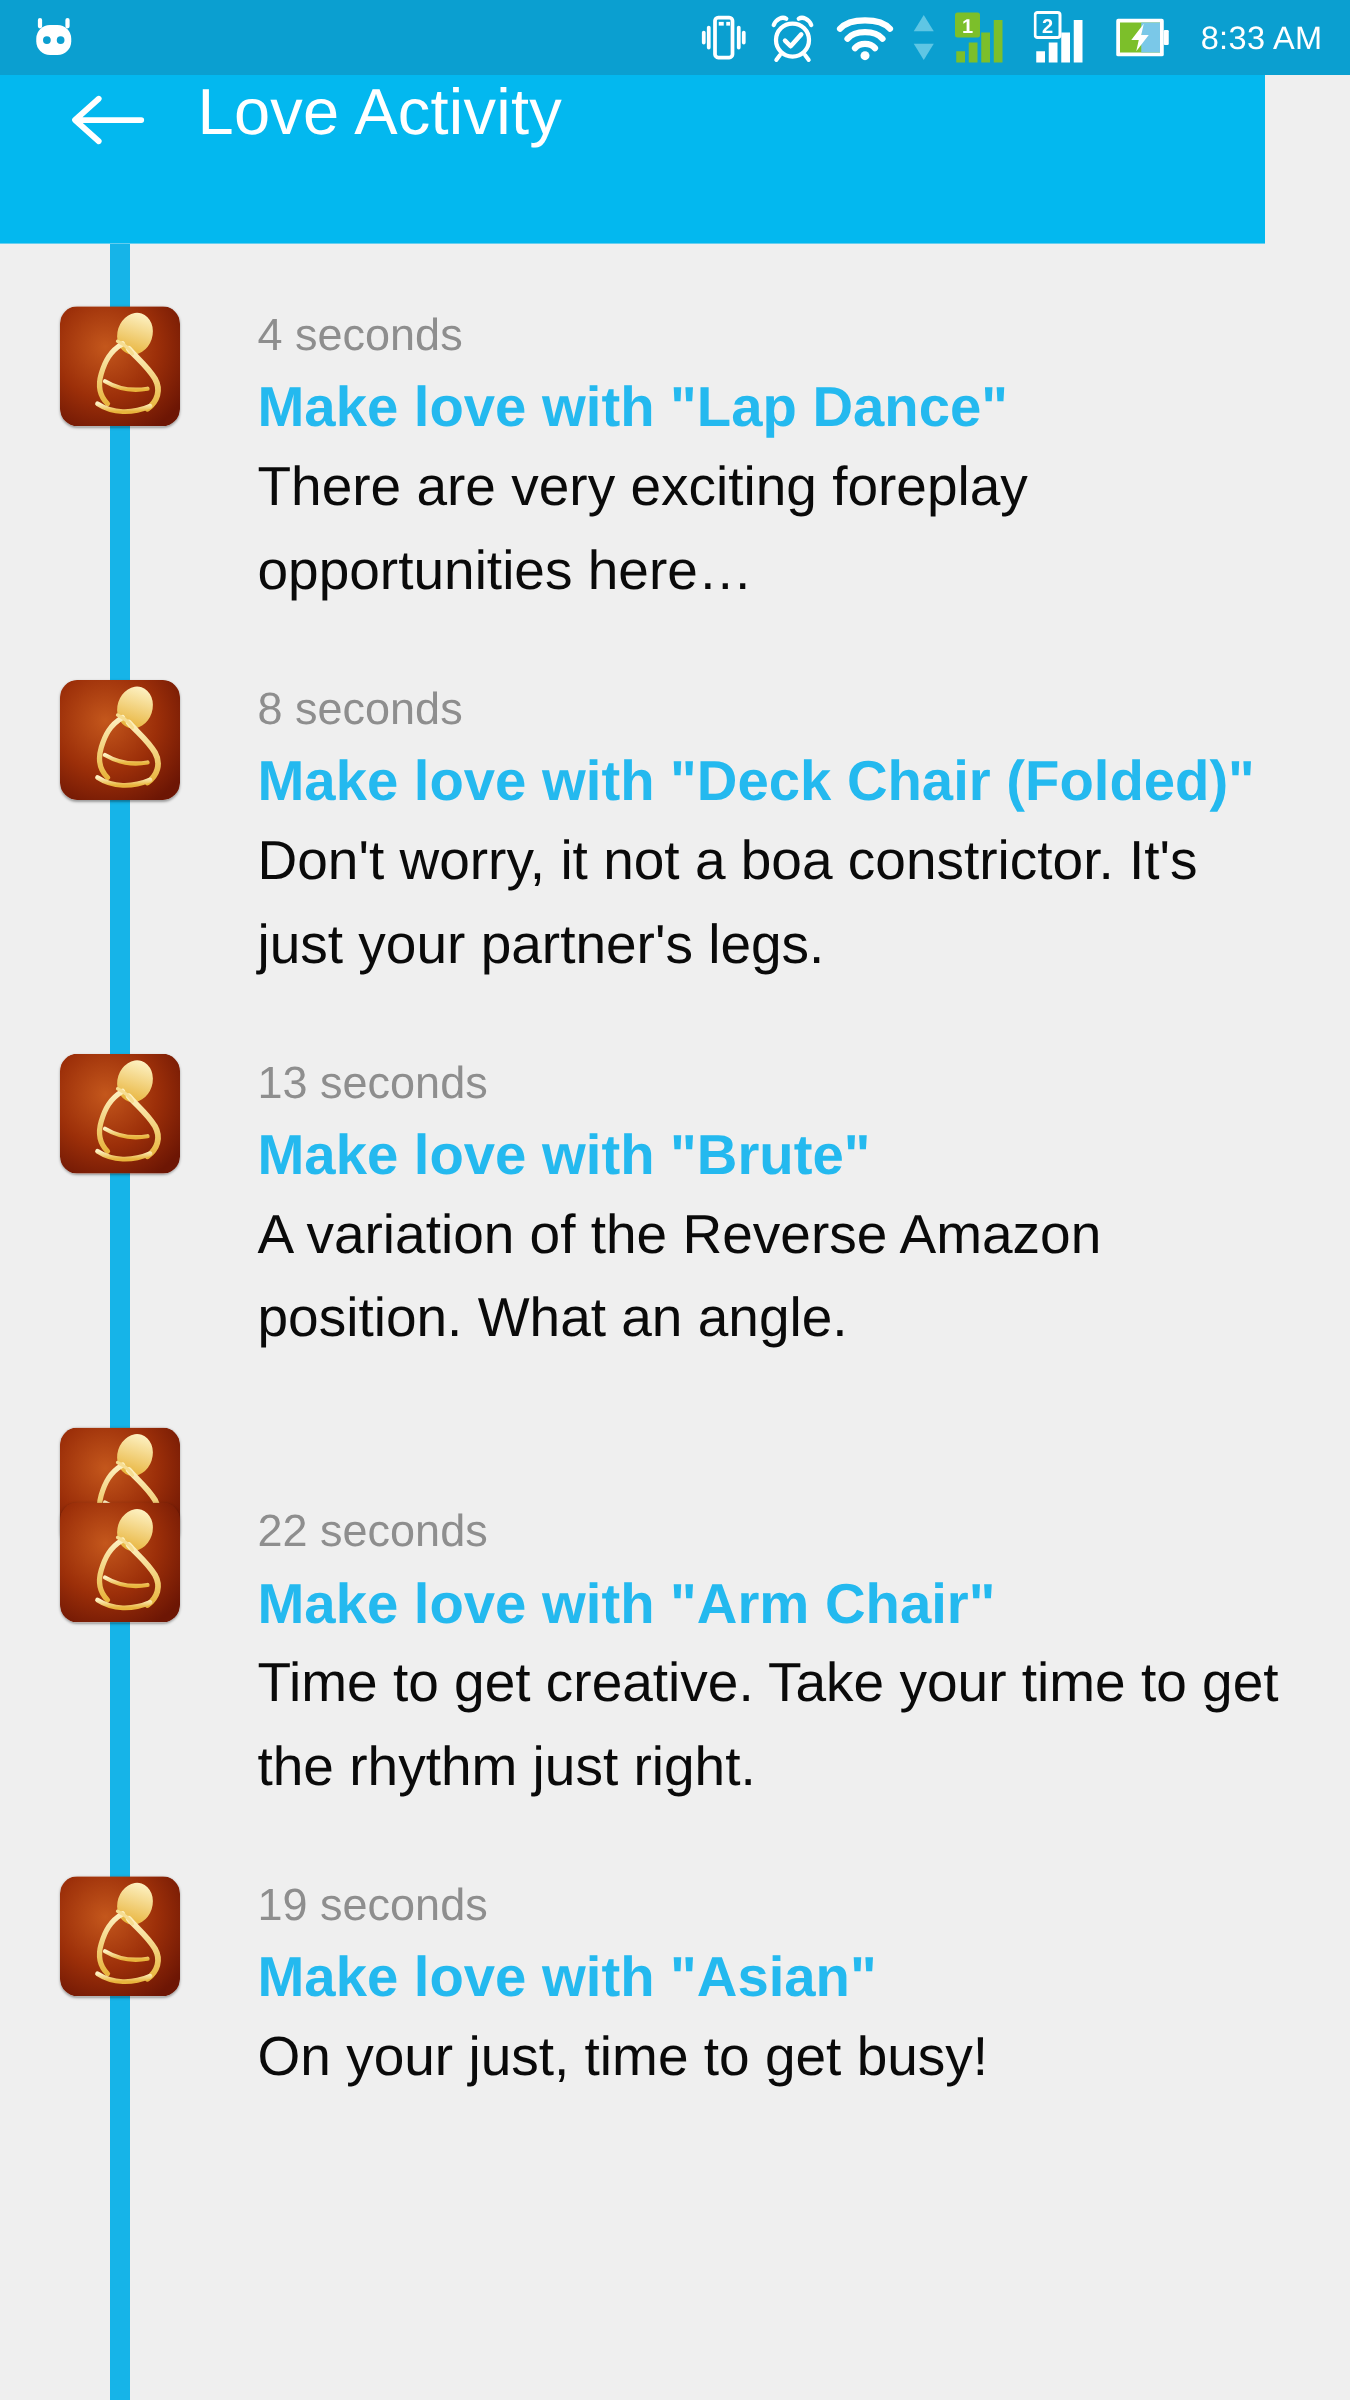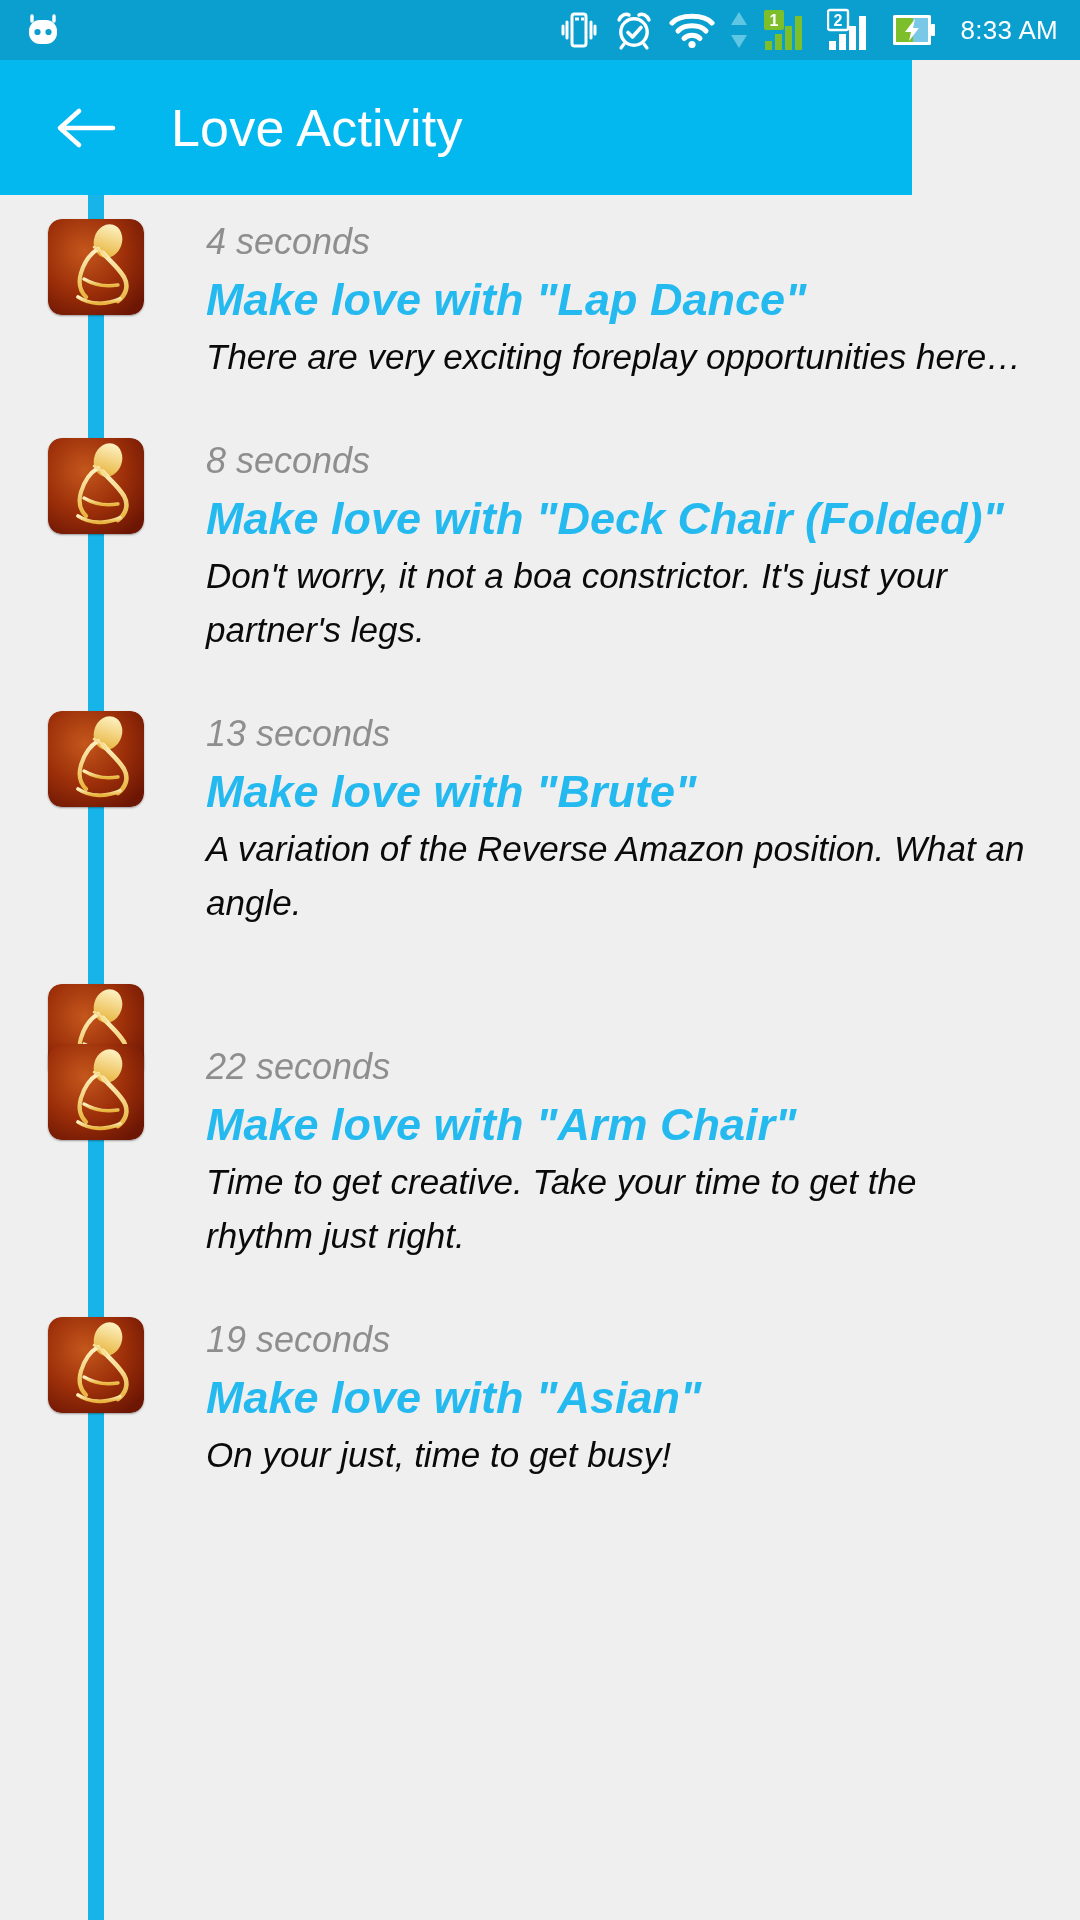--- a/index.html
+++ b/index.html
@@ -21,25 +21,24 @@
   .sb-left{ display:flex; align-items:center; }
   .sb-right{ margin-left:auto; display:flex; align-items:center; gap:14px; }
   .sb-icon{ display:flex; align-items:center; justify-content:center; }
   .sb-clock{
     color:#fff; font-size:26px; letter-spacing:.3px;
     margin-left:10px; white-space:nowrap;
   }
 
   
   .appbar{
-    height:135px; width:912px;
+    height:135px; width:1012px;
     background:#03b8ef;
-    display:flex; align-items:center;
+    display:flex; 
     padding-left:50px;
-    gap:13px;
   }
   .back-btn{
     width:72px; height:72px;
     display:flex; align-items:center; justify-content:center;
     flex:0 0 auto;
   }
   .appbar-title{
     color:#ffffff; font-size:52px; font-weight:400;
     margin-left:36px; letter-spacing:.2px; white-space:nowrap;
   }
@@ -55,22 +54,21 @@
   .timeline-line{
     position:absolute;
     left:88px; top:0; bottom:0;
     width:16px;
     background:#16b4e8;
     z-index:0;
   }
   .timeline-list{
     position:relative;
     z-index:1;
-    padding-top:4px;
-    font-style:italic;
+    padding-top:30px;
   }
   .entry{
     position:relative;
     display:block;
     min-height:60px;
     padding:20px 30px 34px 0;
   }
   .entry-thumb{
     position:absolute;
     left:48px;
@@ -92,22 +90,22 @@
   }
   .entry-title{
     color:#24b9ef;
     font-size:45px;
     font-weight:bold;
     line-height:53px;
     margin-bottom:4px;
   }
   .entry-desc{
     color:#0a0a0a;
-    font-size:35px;
-    line-height:54px;
+    font-size:44px;
+    line-height:67px;
   }
 </style>
 </head>
 <body>
 
 <div class="statusbar">
   <div class="sb-left">
     <span class="sb-icon">
       <svg width="34" height="36" viewBox="0 0 34 36">
         <path d="M6 4 L6 9 M28 4 L28 9" stroke="#fff" stroke-width="3.4" stroke-linecap="round"></path>

